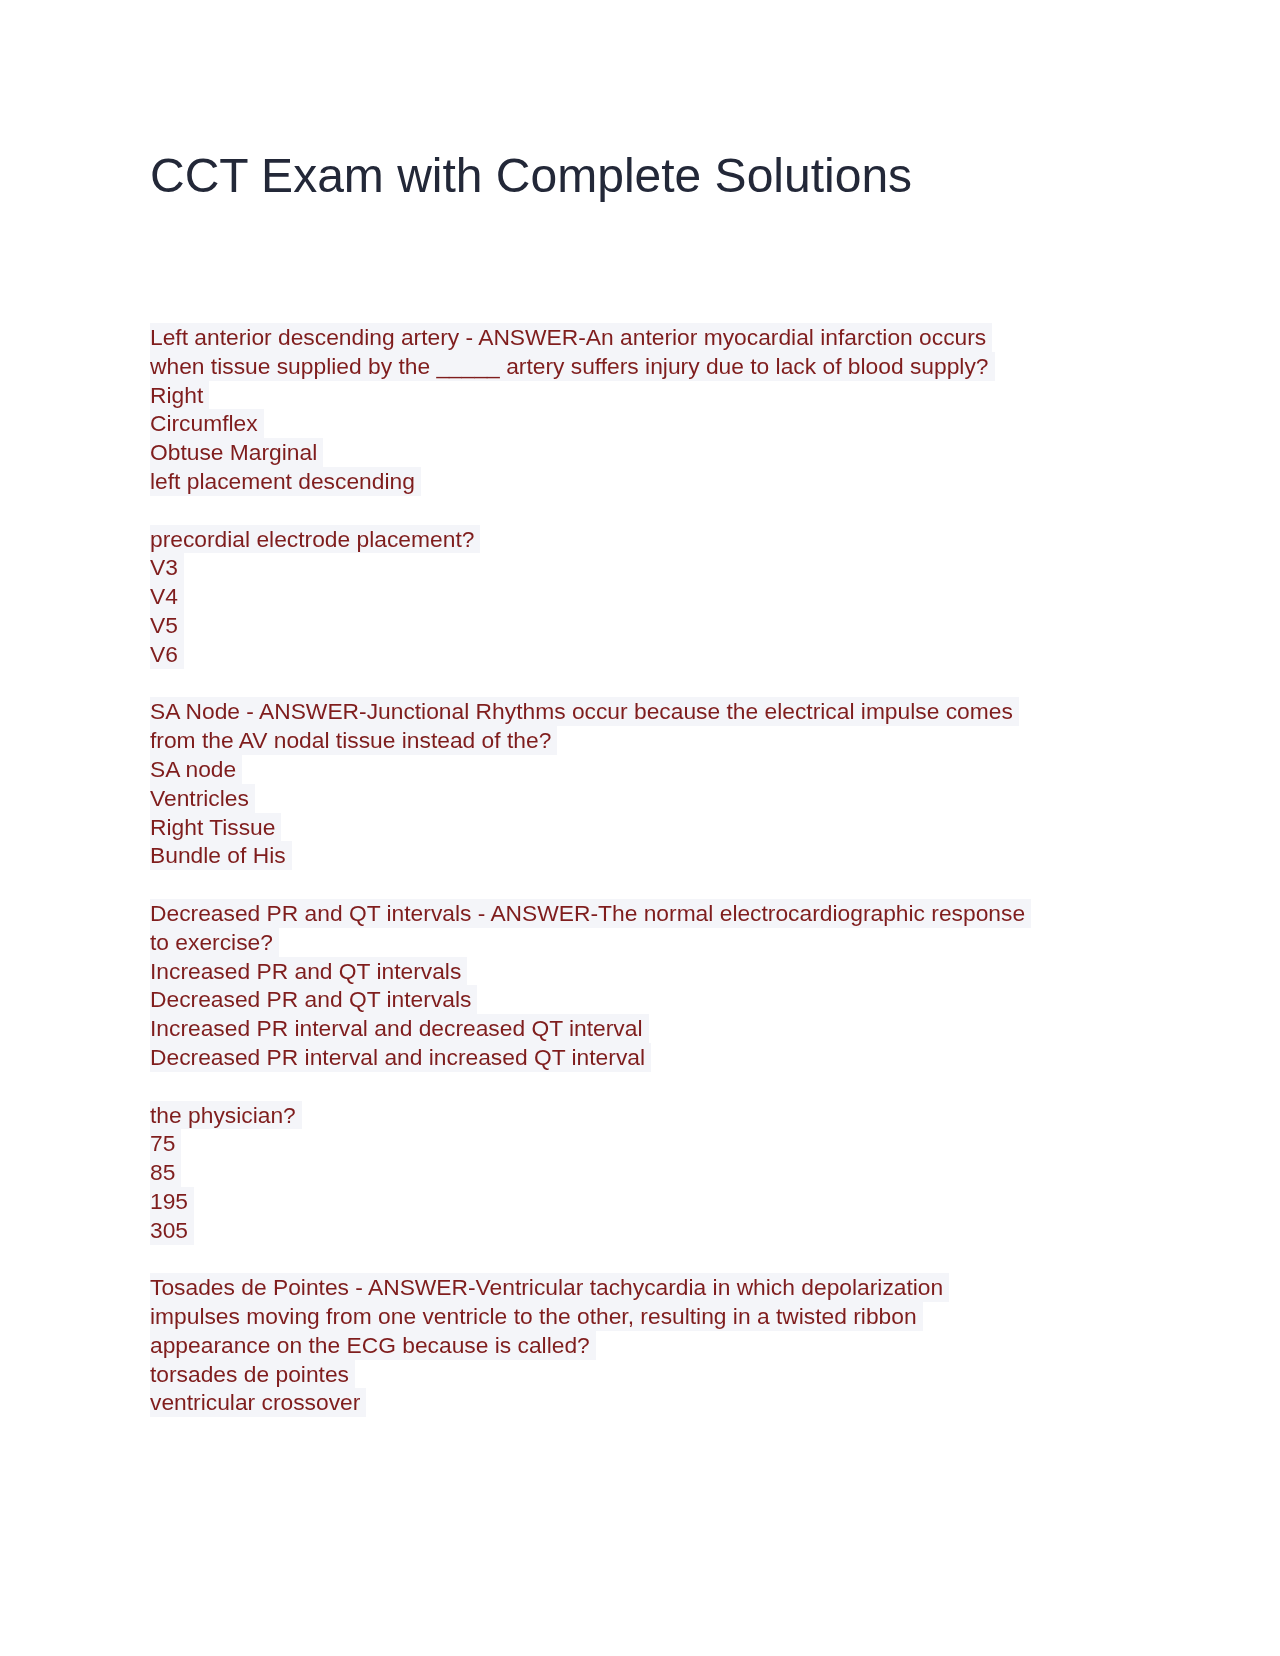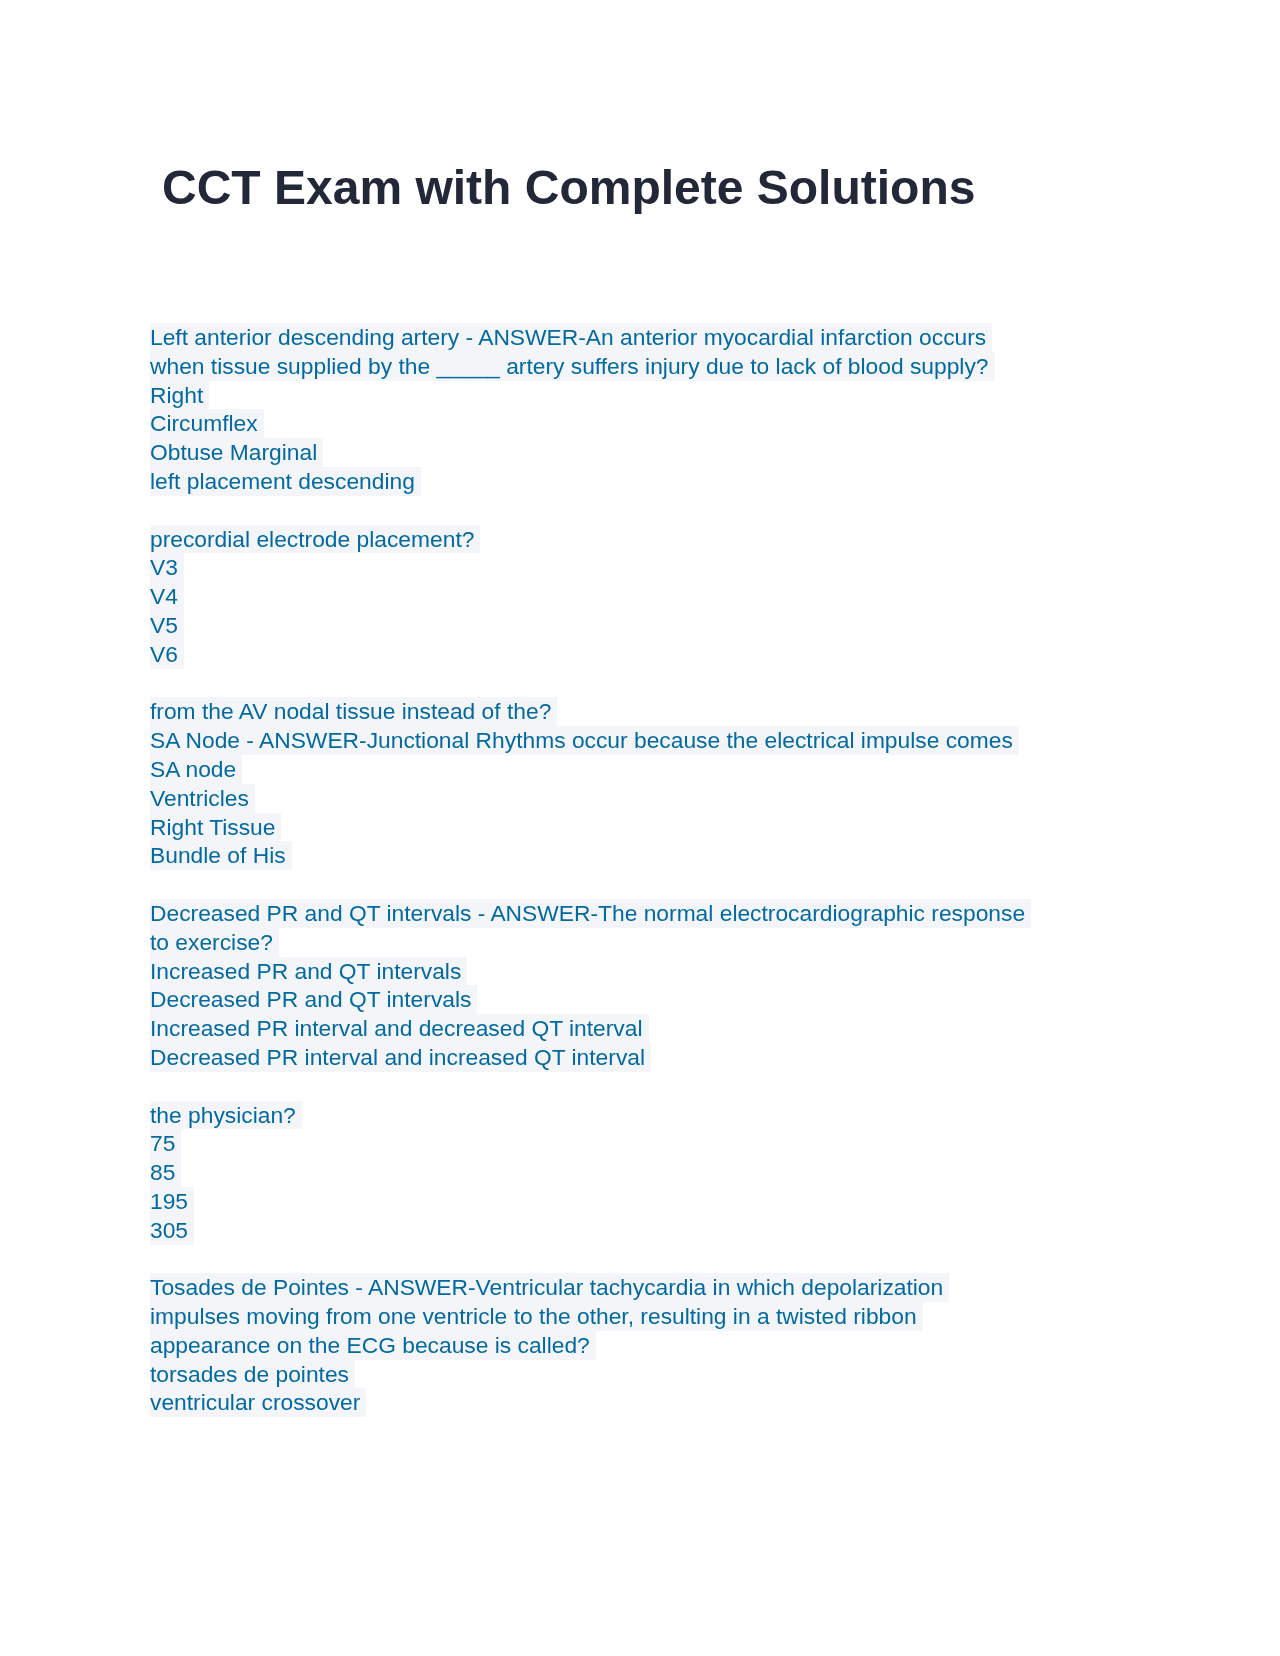--- a/index.html
+++ b/index.html
@@ -18,23 +18,23 @@
   .page {
     position: absolute;
     left: 150px;
     top: 0;
     width: 980px;
   }
   .title {
     position: absolute;
     top: 148px;
     left: 0;
-    margin: 12px;
+    margin: 0;
     font-family: "Liberation Sans", sans-serif;
-    font-weight: bold;
+    font-weight: normal;
     font-size: 48px;
     line-height: 56px;
     color: #232838;
     white-space: nowrap;
     letter-spacing: 0px;
   }
   .content {
     position: absolute;
     top: 323px;
     left: 0;
@@ -45,21 +45,21 @@
   }
   .line {
     display: block;
     width: fit-content;
     font-size: 22.8px;
     line-height: 28.8px;
     height: 28.8px;
     padding-right: 6px;
     background: #f4f5f9;
     white-space: nowrap;
-    color: #0369a1;
+    color: #7f1d1d;
   }
 </style>
 </head>
 <body>
 
 <div class="page">
   <h1 class="title">CCT Exam with Complete Solutions</h1>
 
   <div class="content">
 
@@ -74,22 +74,22 @@
 
     <div class="qa-block">
       <span class="line">precordial electrode placement?</span>
       <span class="line">V3</span>
       <span class="line">V4</span>
       <span class="line">V5</span>
       <span class="line">V6</span>
     </div>
 
     <div class="qa-block">
+      <span class="line">SA Node - ANSWER-Junctional Rhythms occur because the electrical impulse comes</span>
       <span class="line">from the AV nodal tissue instead of the?</span>
-      <span class="line">SA Node - ANSWER-Junctional Rhythms occur because the electrical impulse comes</span>
       <span class="line">SA node</span>
       <span class="line">Ventricles</span>
       <span class="line">Right Tissue</span>
       <span class="line">Bundle of His</span>
     </div>
 
     <div class="qa-block">
       <span class="line">Decreased PR and QT intervals - ANSWER-The normal electrocardiographic response</span>
       <span class="line">to exercise?</span>
       <span class="line">Increased PR and QT intervals</span>

